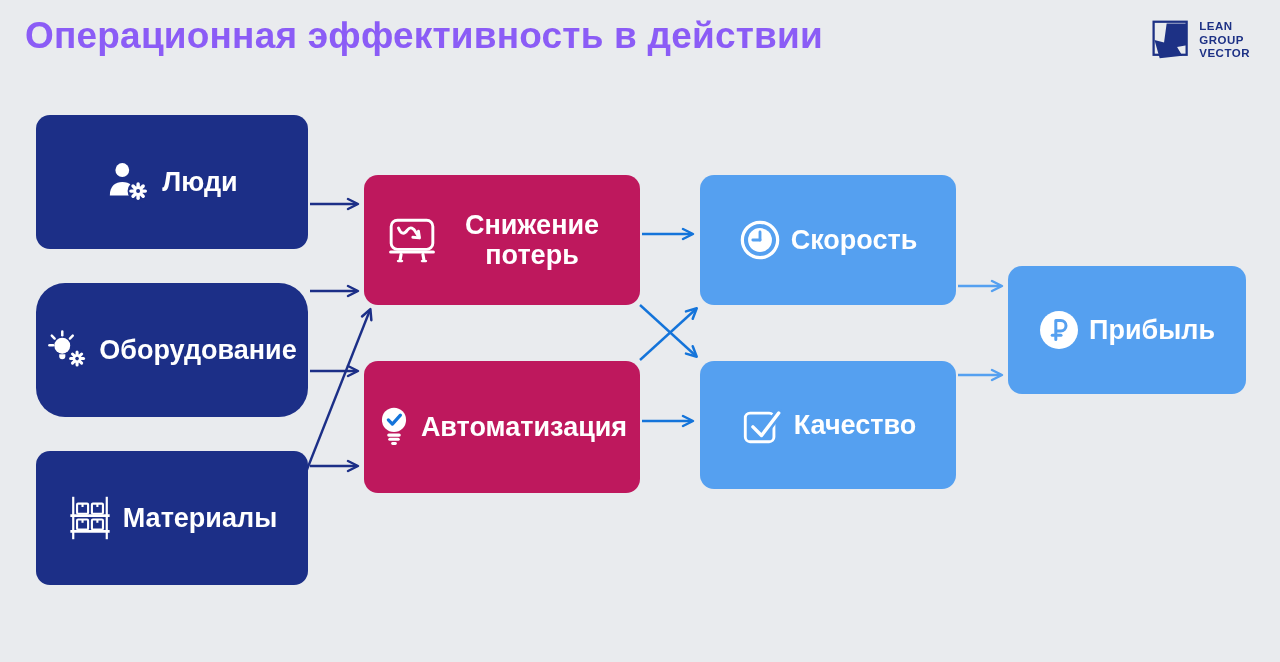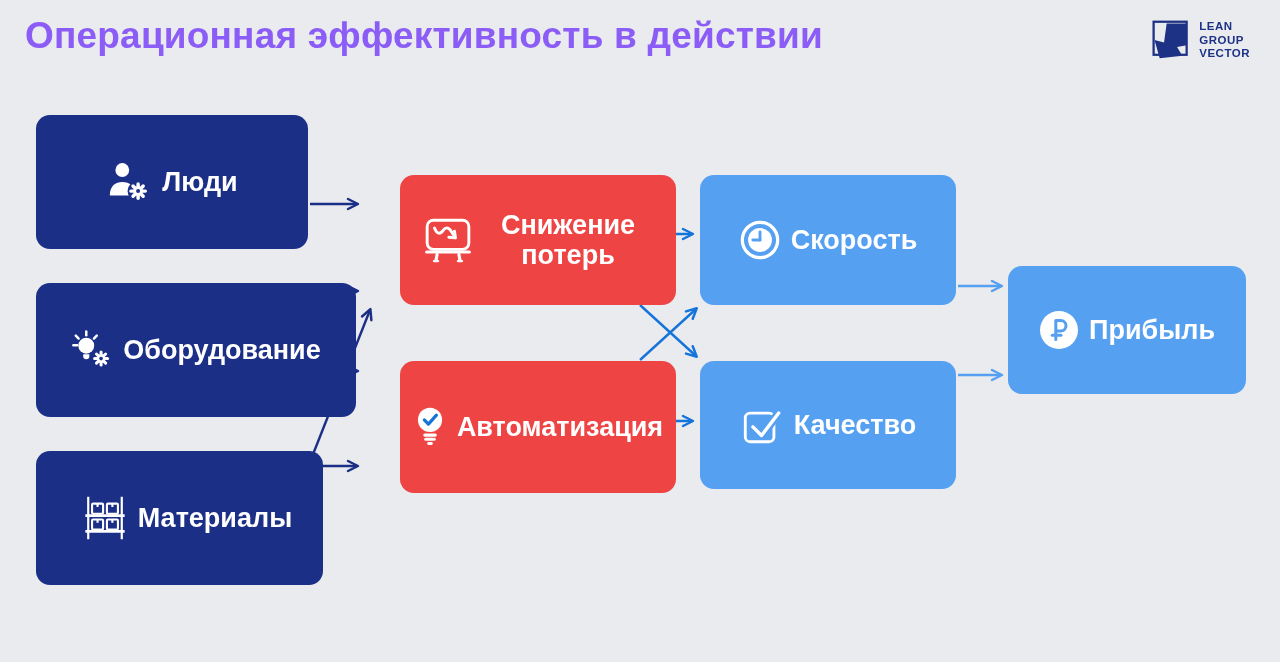--- a/index.html
+++ b/index.html
@@ -53,21 +53,21 @@
     z-index: 2;
     border-radius: 14px;
     display: flex;
     align-items: center;
     justify-content: center;
     gap: 10px;
     color: #ffffff;
     font-weight: bold;
   }
   .box.navy  { background: #1c2f87; }
-  .box.mid   { background: #ef4444; margin-left: 36px; }
+  .box.mid   { background: #be185d; }
   .box.light { background: #55a0f0; }
   .box .label {
     font-size: 27px;
     line-height: 1.12;
   }
   .box .label.wrap {
     max-width: 170px;
     text-align: center;
   }
   .icon { display: flex; align-items: center; justify-content: center; }
@@ -137,21 +137,21 @@
           <line x1="28.2" y1="28.2" x2="38.8" y2="38.8"></line>
           <line x1="38.8" y1="28.2" x2="28.2" y2="38.8"></line>
         </g>
         <circle cx="33.5" cy="33.5" r="5" fill="#ffffff"></circle>
         <circle cx="33.5" cy="33.5" r="2.1" fill="#1c2f87"></circle>
       </svg>
     </span>
     <span class="label">Люди</span>
   </div>
 
-  <div class="box navy" style="left:36px; top:283px; width:320px; height:134px;">
+  <div class="box navy" style="left:36px; top:283px; width:272px; height:134px;border-radius:29px;">
     <span class="icon">
       <svg width="42" height="42" viewBox="0 0 44 44">
         <g stroke="#ffffff" stroke-width="2.6" stroke-linecap="round">
           <line x1="5" y1="7" x2="8" y2="10"></line>
           <line x1="16" y1="2.5" x2="16" y2="6.5"></line>
           <line x1="27" y1="7" x2="24" y2="10"></line>
           <line x1="2.5" y1="17" x2="6.5" y2="17"></line>
         </g>
         <circle cx="16" cy="17.5" r="8.3" fill="#ffffff"></circle>
         <path d="M12.8 26.5 h6.4 v2 a3.2 3.2 0 0 1 -6.4 0 z" fill="#ffffff"></path>
@@ -162,21 +162,21 @@
           <line x1="26.7" y1="26.2" x2="36.3" y2="35.8"></line>
           <line x1="36.3" y1="26.2" x2="26.7" y2="35.8"></line>
         </g>
         <circle cx="31.5" cy="31" r="4.5" fill="#ffffff"></circle>
         <circle cx="31.5" cy="31" r="1.9" fill="#1c2f87"></circle>
       </svg>
     </span>
     <span class="label">Оборудование</span>
   </div>
 
-  <div class="box navy" style="left:36px; top:451px; width:272px; height:134px;padding-left:15px;">
+  <div class="box navy" style="left:36px; top:451px; width:272px; height:134px;">
     <span class="icon">
       <svg width="46" height="46" viewBox="0 0 48 48" fill="none">
         <g stroke="#ffffff" stroke-width="2.3" stroke-linecap="square">
           <line x1="6.5" y1="3" x2="6.5" y2="45"></line>
           <line x1="41.5" y1="3" x2="41.5" y2="45"></line>
         </g>
         <g stroke="#ffffff" stroke-width="3">
           <line x1="3.5" y1="21.5" x2="44.5" y2="21.5"></line>
           <line x1="3.5" y1="38" x2="44.5" y2="38"></line>
         </g>

